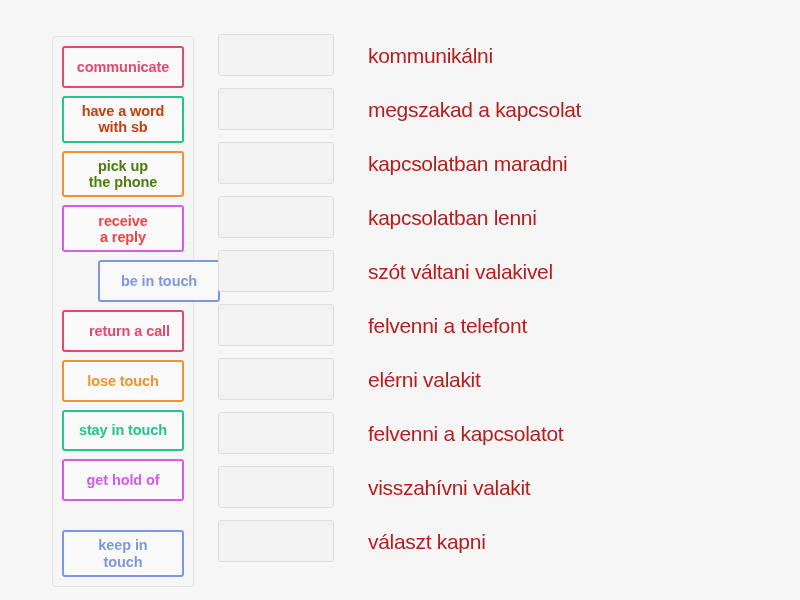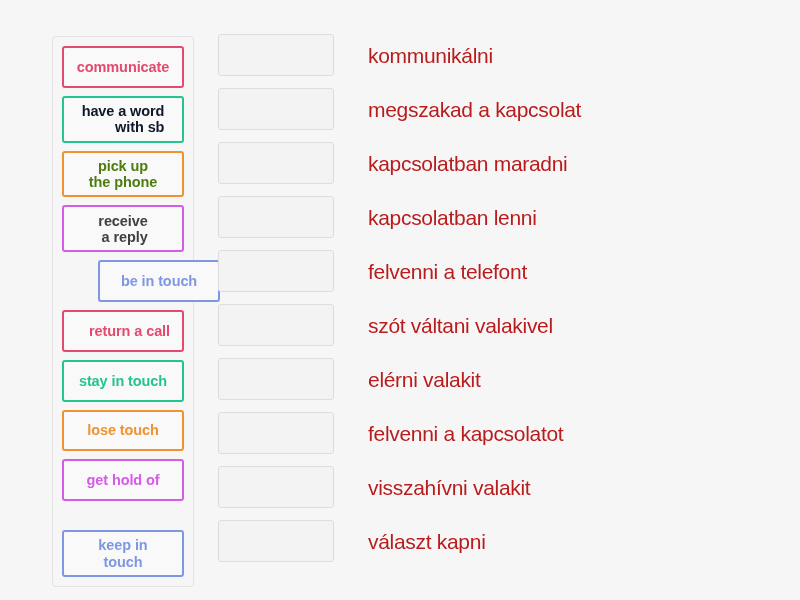--- a/index.html
+++ b/index.html
@@ -98,27 +98,27 @@
     line-height: 1;
   }
 </style>
 </head>
 <body>
 
 <div id="app">
 
   <div class="tiles-panel">
       <div class="tile one-line" style="border-color: rgb(228, 74, 110); color: rgb(228, 74, 110);">communicate</div>
-      <div class="tile two-line" style="border-color: rgb(35, 196, 142); color: #0f172a; text-align: right;">have a word<br>with sb</div>
+      <div class="tile two-line" style="border-color: rgb(35, 196, 142); color: #c2410c;">have a word<br>with sb</div>
       <div class="tile two-line" style="border-color: rgb(240, 146, 47); color: #4d7c0f;">pick up<br>the phone</div>
-      <div class="tile two-line" style="border-color: rgb(212, 92, 230); color: #404040; text-align: right;">receive<br>a reply</div>
+      <div class="tile two-line" style="border-color: rgb(212, 92, 230); color: #ef4444;">receive<br>a reply</div>
       <div class="tile one-line" style="border-color: rgb(126, 151, 226); color: rgb(126, 151, 226); margin-left: 36px;">be in touch</div>
       <div class="tile one-line" style="border-color: rgb(228, 74, 110); color: rgb(228, 74, 110); padding-left: 16px;">return a call</div>
+      <div class="tile one-line" style="border-color: rgb(240, 146, 47); color: rgb(240, 146, 47);">lose touch</div>
       <div class="tile one-line" style="border-color: rgb(35, 196, 142); color: rgb(35, 196, 142);">stay in touch</div>
-      <div class="tile one-line" style="border-color: rgb(240, 146, 47); color: rgb(240, 146, 47);">lose touch</div>
       <div class="tile one-line" style="border-color: rgb(212, 92, 230); color: rgb(212, 92, 230);">get hold of</div>
       <div class="tile two-line" style="border-color: rgb(126, 151, 226); color: rgb(126, 151, 226);">keep in<br>touch</div>
     </div>
 
   <div class="rows">
       <div class="row">
         <div class="dropzone"></div>
         <div class="answer-text">kommunikálni</div>
       </div>
       <div class="row">
@@ -128,25 +128,25 @@
       <div class="row">
         <div class="dropzone"></div>
         <div class="answer-text">kapcsolatban maradni</div>
       </div>
       <div class="row">
         <div class="dropzone"></div>
         <div class="answer-text">kapcsolatban lenni</div>
       </div>
       <div class="row">
         <div class="dropzone"></div>
-        <div class="answer-text">felvenni a telefont</div>
+        <div class="answer-text">szót váltani valakivel</div>
       </div>
       <div class="row">
         <div class="dropzone"></div>
-        <div class="answer-text">szót váltani valakivel</div>
+        <div class="answer-text">felvenni a telefont</div>
       </div>
       <div class="row">
         <div class="dropzone"></div>
         <div class="answer-text">elérni valakit</div>
       </div>
       <div class="row">
         <div class="dropzone"></div>
         <div class="answer-text">felvenni a kapcsolatot</div>
       </div>
       <div class="row">

